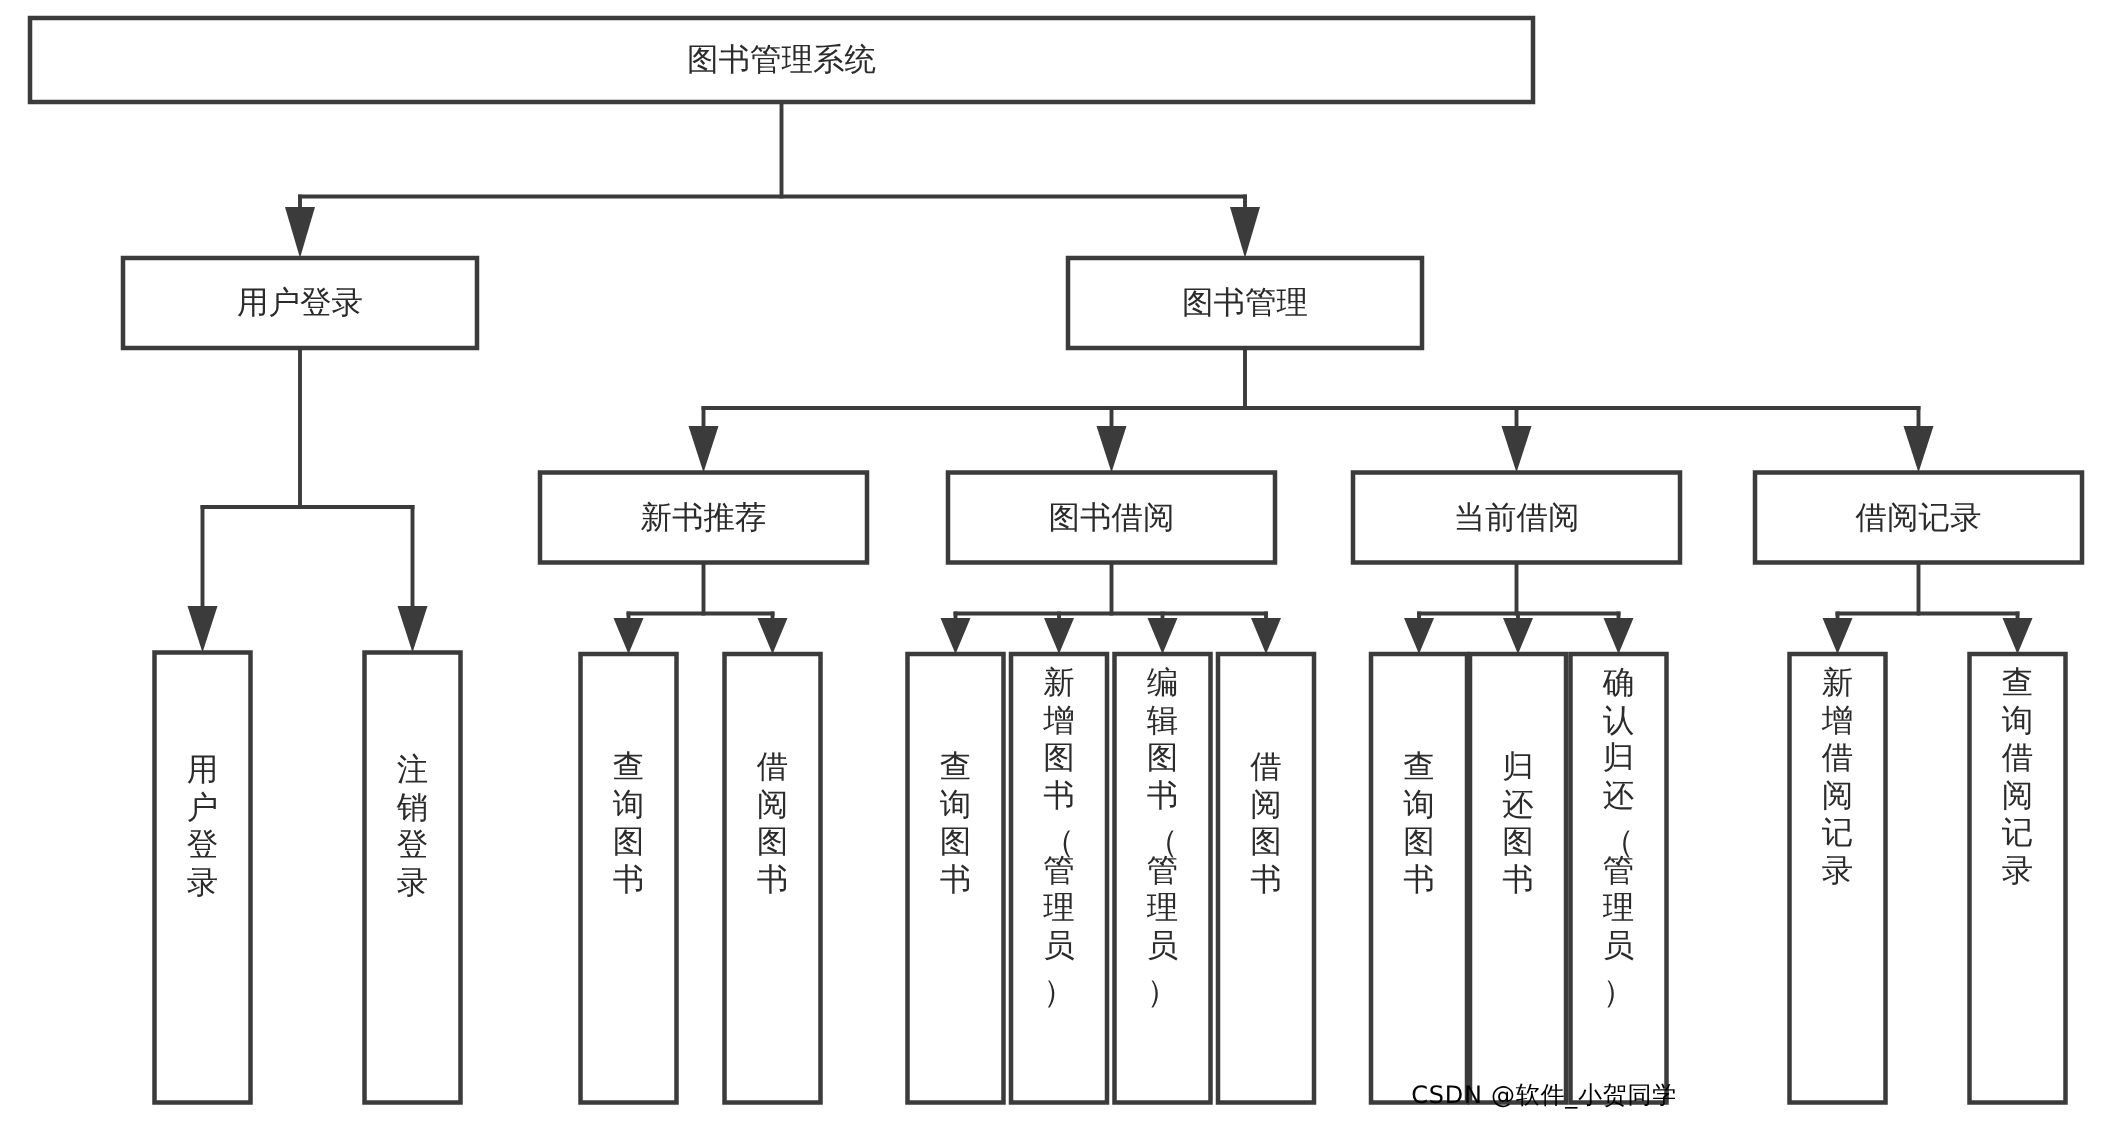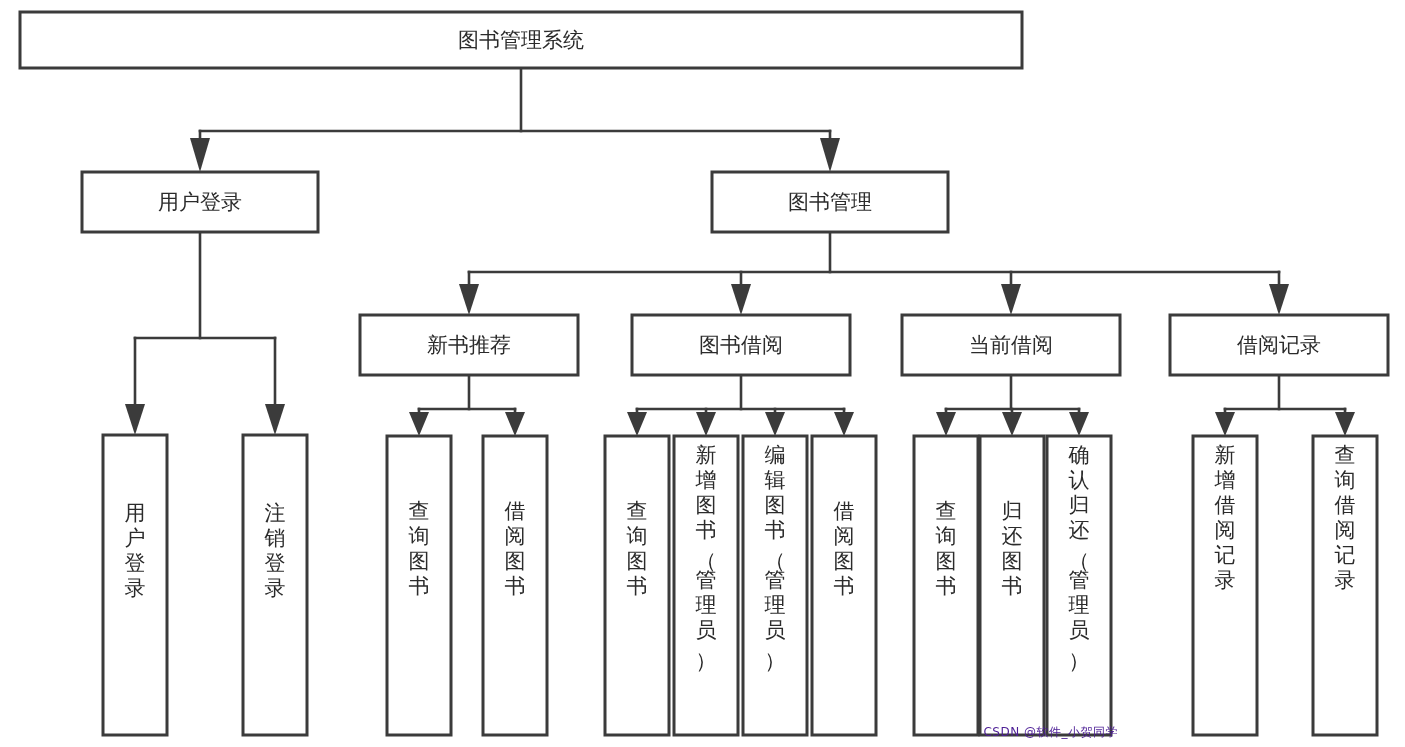--- a/index.html
+++ b/index.html
@@ -52,22 +52,22 @@
     font-family: "DejaVu Sans", "Liberation Sans", sans-serif;
     font-size: 21px;
     fill: #2b2b2b;
     text-anchor: middle;
   }
   .watermark {
     position: absolute;
     right: 8px;
     bottom: 6px;
     font-family: "DejaVu Sans", "Liberation Sans", sans-serif;
-    font-size: 12px;
-    color: #4c1d95;
+    font-size: 16px;
+    color: #000000;
     letter-spacing: 0.5px;
     white-space: nowrap;
     user-select: none;
   }
 </style>
 </head>
 <body>
 
 <div id="diagram-root">
   <svg id="tree-svg" viewBox="0 0 1405 747" xmlns="http://www.w3.org/2000/svg">

